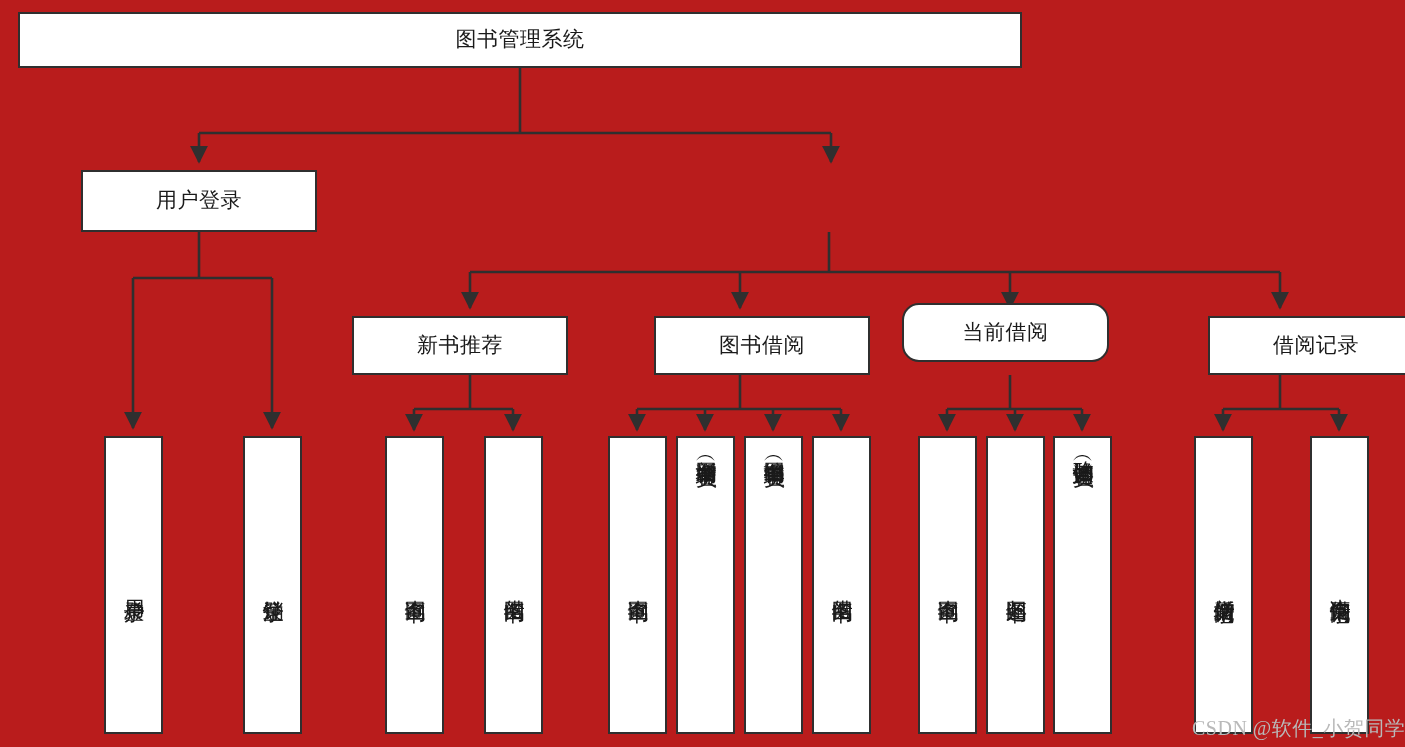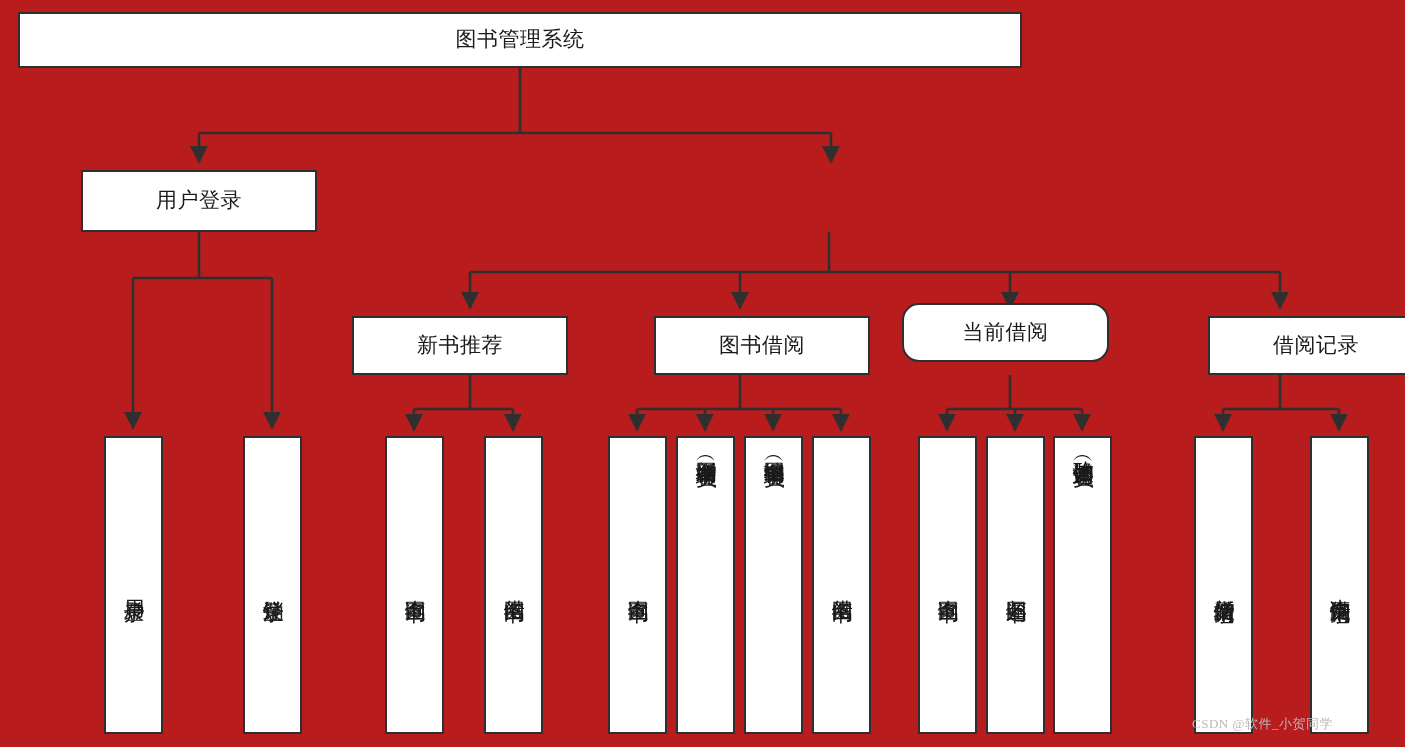--- a/index.html
+++ b/index.html
@@ -55,21 +55,21 @@
     letter-spacing: 1px;
     white-space: nowrap;
     text-align: center;
   }
   .node.leaf.center-v {
     align-items: center;
     padding-top: 0;
   }
   .watermark {
     position: absolute;
-    font-size: 13px;
+    font-size: 20px;
     color: #b9b9b9;
     white-space: nowrap;
     letter-spacing: 0.5px;
   }
 </style>
 </head>
 <body>
 
 <div id="canvas">
 

